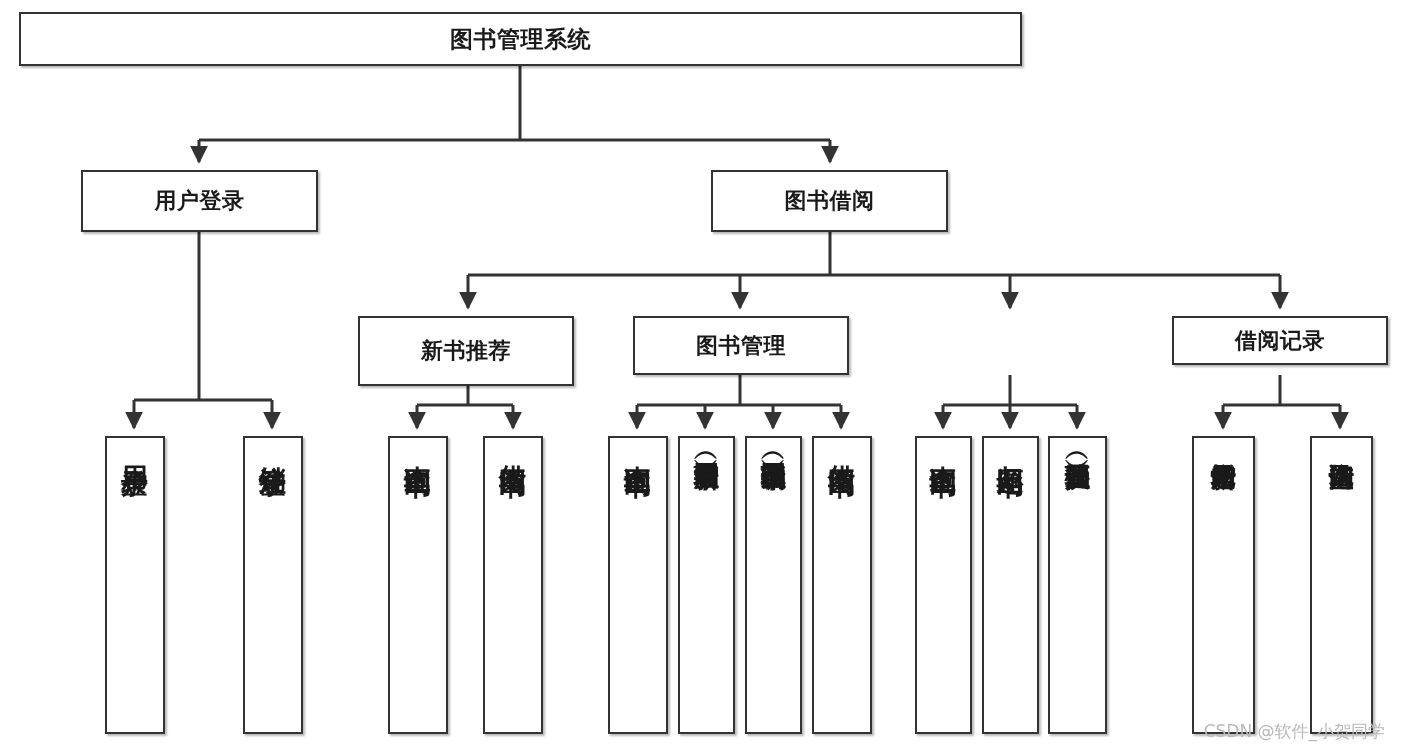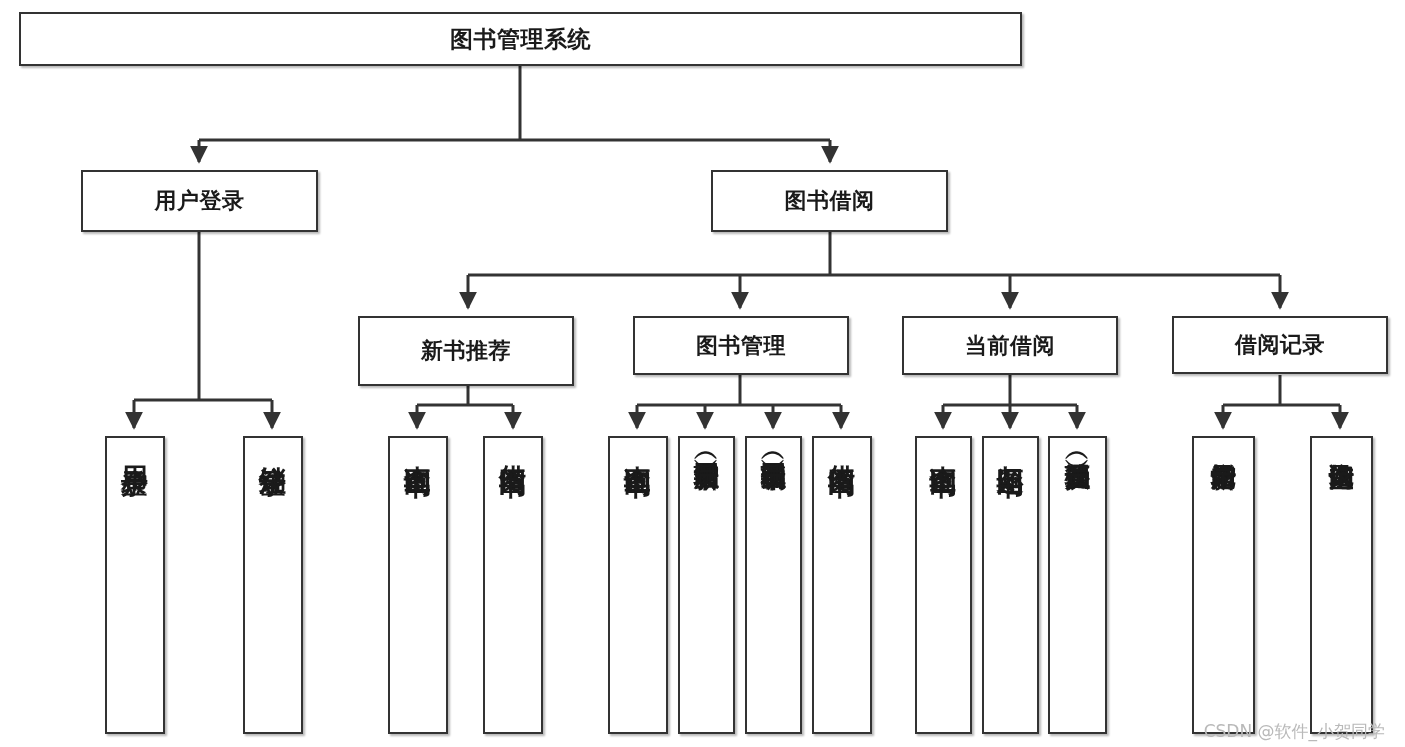--- a/index.html
+++ b/index.html
@@ -143,24 +143,21 @@
   <div class="node h" style="left:711px; top:170px; width:237px; height:62px;">
     <span class="label">图书借阅</span>
   </div>
 
   <div class="node h" style="left:358px; top:316px; width:216px; height:70px;">
     <span class="label">新书推荐</span>
   </div>
   <div class="node h" style="left:633px; top:316px; width:216px; height:59px;">
     <span class="label">图书管理</span>
   </div>
-  <div class="node h" style="left:902px; top:316px; width:216px; height:59px;">
-    <span class="label">当前借阅</span>
-  </div>
-  <div class="node h" style="left:1172px; top:316px; width:216px; height:58px;">
+  <div class="node h" style="left:1172px; top:316px; width:216px; height:49px;">
     <span class="label">借阅记录</span>
   </div>
 
   <div class="node v" style="left:105px; top:436px; width:60px; height:298px;">
     <span class="label">用户登录</span>
   </div>
   <div class="node v" style="left:243px; top:436px; width:60px; height:298px;">
     <span class="label">注销登录</span>
   </div>
 

